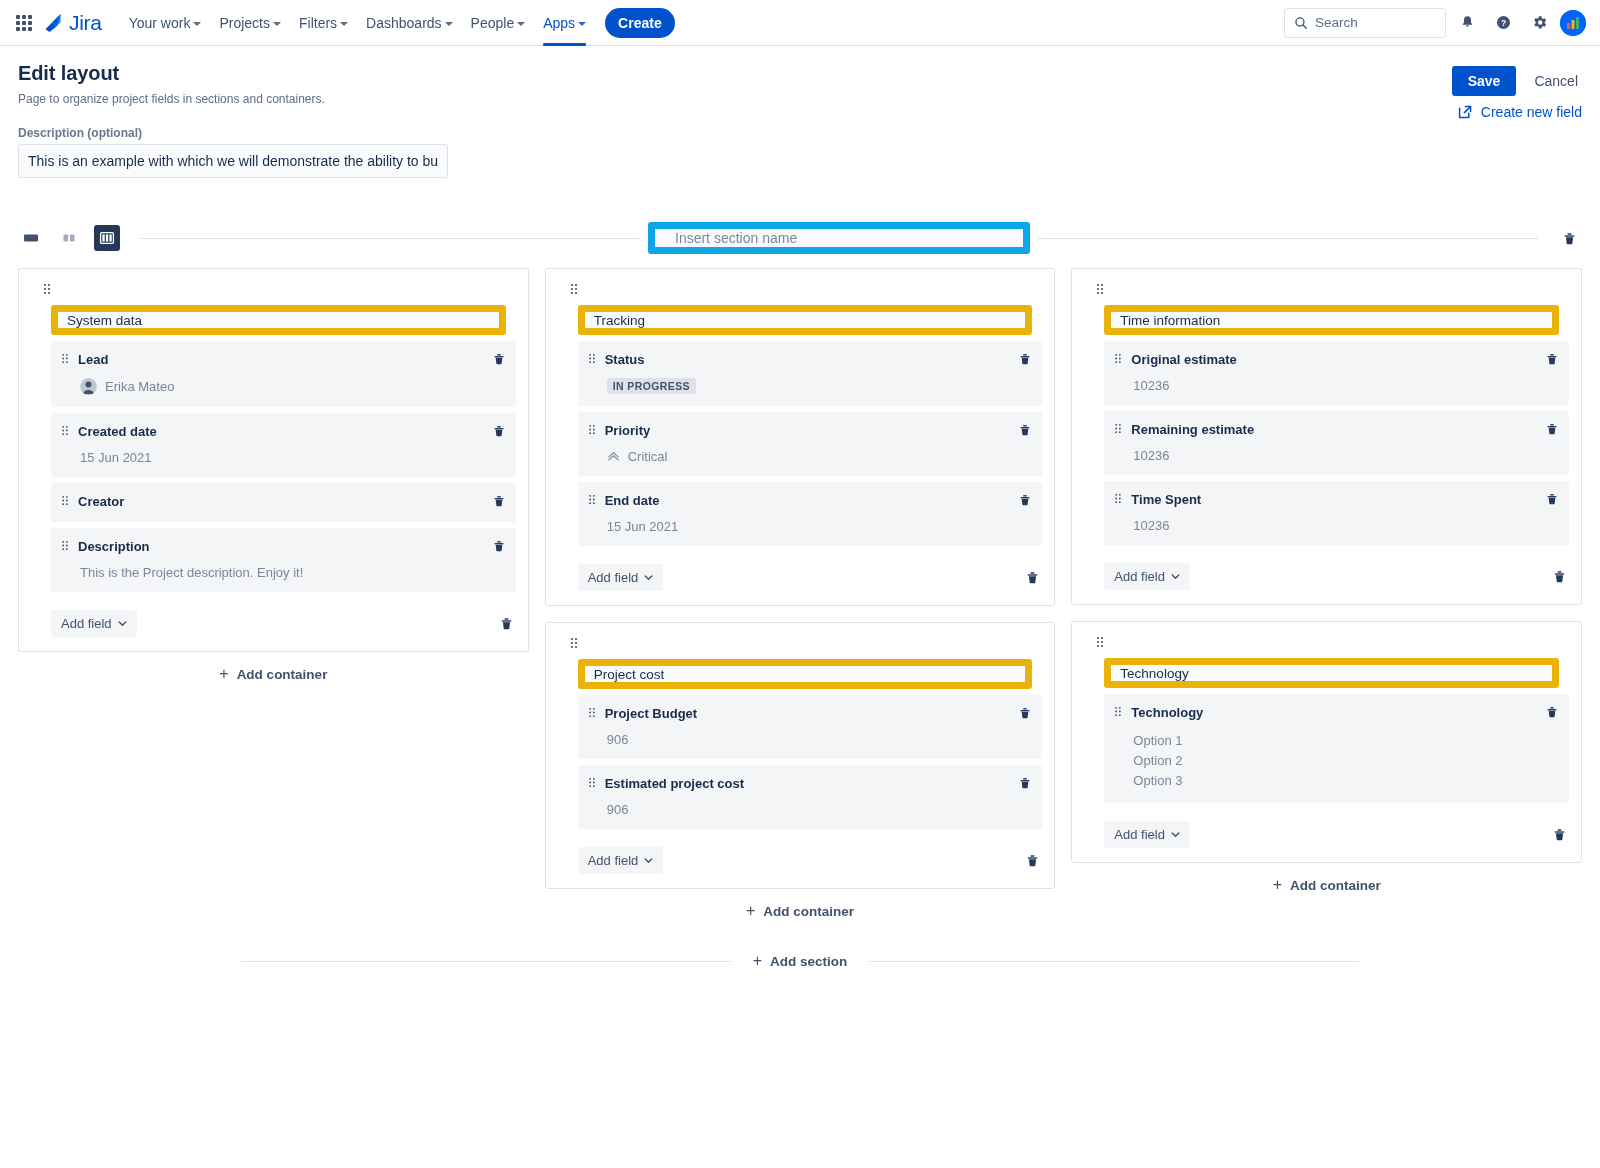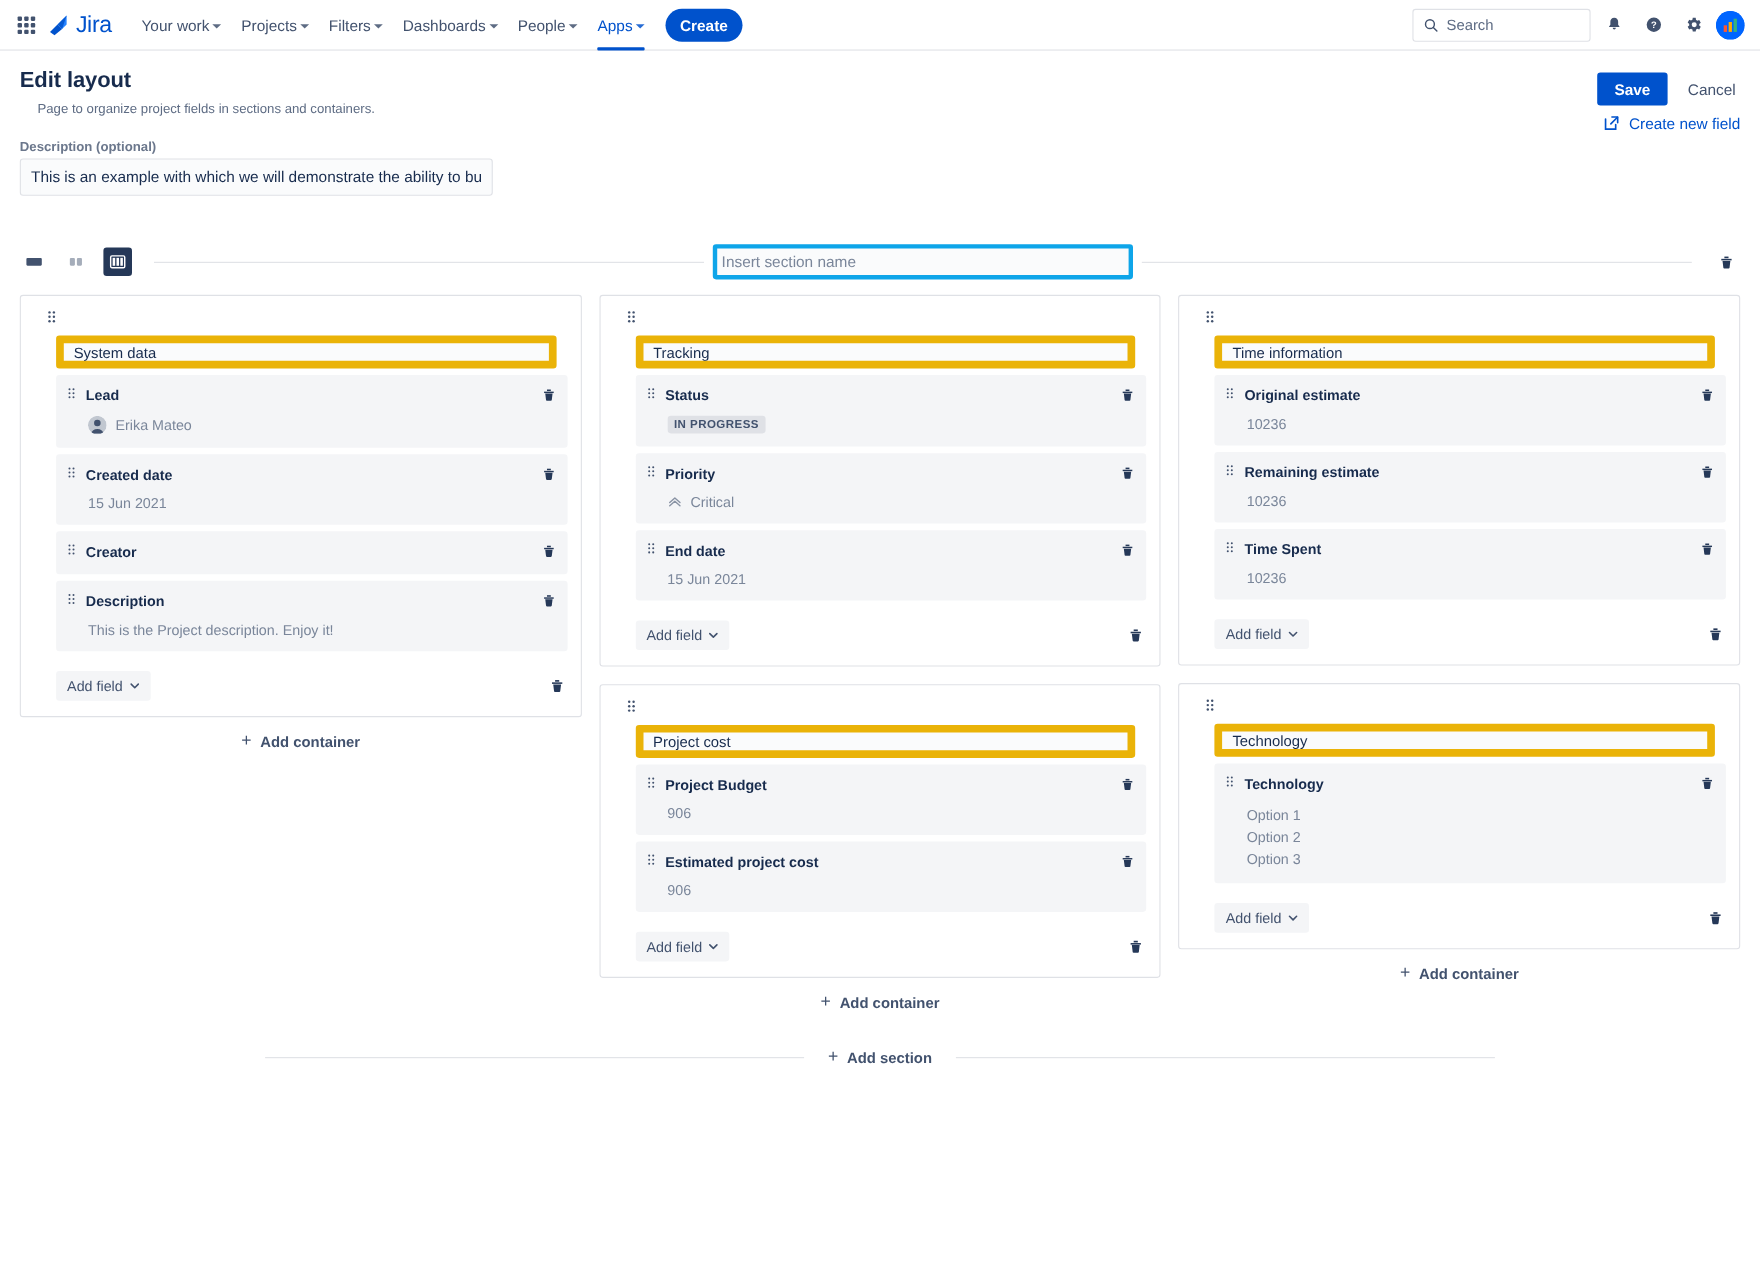--- a/index.html
+++ b/index.html
@@ -56,21 +56,21 @@
   .avatar-nav{
     width:26px;height:26px;border-radius:50%;
     background:#0065ff;display:flex;align-items:center;justify-content:center;
     cursor:pointer;overflow:hidden;
   }
 
   
   .page{ padding:0 18px; position:relative;}
   .ph-row{ display:flex; align-items:flex-start; padding-top:16px;}
   .page-title{ font-size:20px;font-weight:600;color:#172b4d;margin:0;letter-spacing:-.1px;}
-  .page-sub{ font-size:12px;color:#5e6c84;margin:7px 0 0 16px;}
+  .page-sub{ font-size:12px;color:#5e6c84;margin:7px 0 0 0;}
   .head-actions{ margin-left:auto; display:flex;align-items:center;gap:14px;padding-top:4px;}
   .btn-save{
     background:#0052cc;color:#fff;border:none;border-radius:3px;
     font-size:14px;font-weight:600;padding:7px 16px;cursor:pointer;
   }
   .btn-cancel{ background:none;border:none;font-size:14px;color:#42526e;cursor:pointer;padding:7px 4px;}
 
   .field-label{ font-size:12px;color:#6b778c;margin:0 0 4px 0;font-weight:600;}
   .req{ color:#de350b; font-size:12px; }
   .txt-input{
@@ -91,22 +91,22 @@
   .sec-toolbar{
     display:flex;align-items:center;margin-top:44px;gap:0;
   }
   .layout-btn{
     width:26px;height:26px;border-radius:3px;display:flex;align-items:center;justify-content:center;
     cursor:pointer;margin-right:12px;
   }
   .layout-btn.sel{ background:#253858; }
   .tb-line{ flex:1; height:1px; background:#dfe1e6; margin:0 8px;}
   .sec-name-input{
-    width:382px;height:32px;border:4px solid #0ea5e9;border-radius:3px;
-    background:#fafbfc;font-size:14px;color:#172b4d;padding:0 4px;
+    width:382px;height:32px;border:7px solid #0ea5e9;border-radius:3px;
+    background:#fafbfc;font-size:14px;color:#172b4d;padding:0 20px;
     font-family:"Liberation Sans", sans-serif;outline:none;
   }
   .sec-name-input::placeholder{ color:#7a869a; }
   .sec-trash{ width:26px;height:26px;display:flex;align-items:center;justify-content:center;cursor:pointer;margin-left:10px;}
 
   
   .section-body{
     display:flex; gap:16px; margin-top:14px; align-items:flex-start;
   }
   .column{ flex:1 1 0; min-width:0; display:flex; flex-direction:column; }

